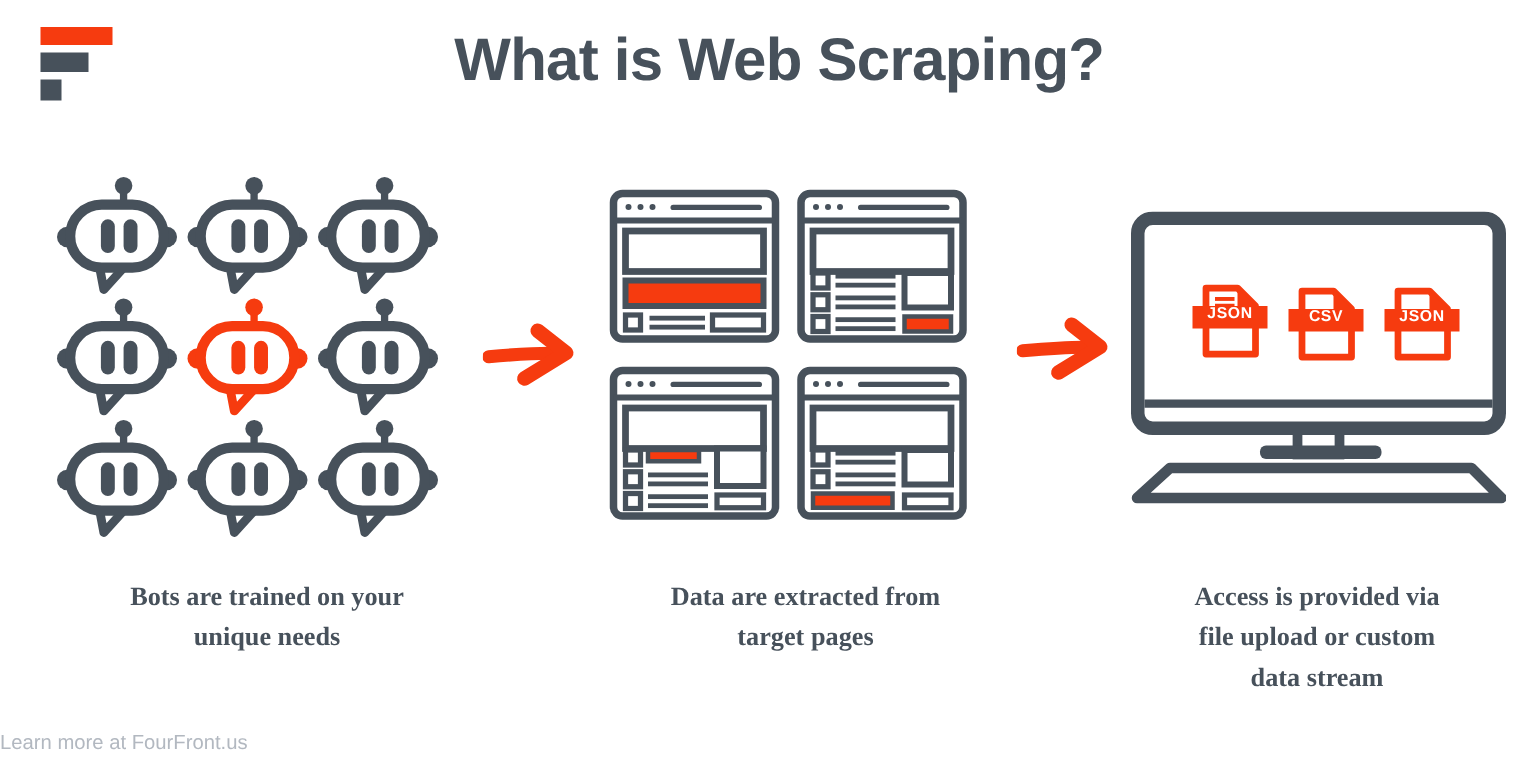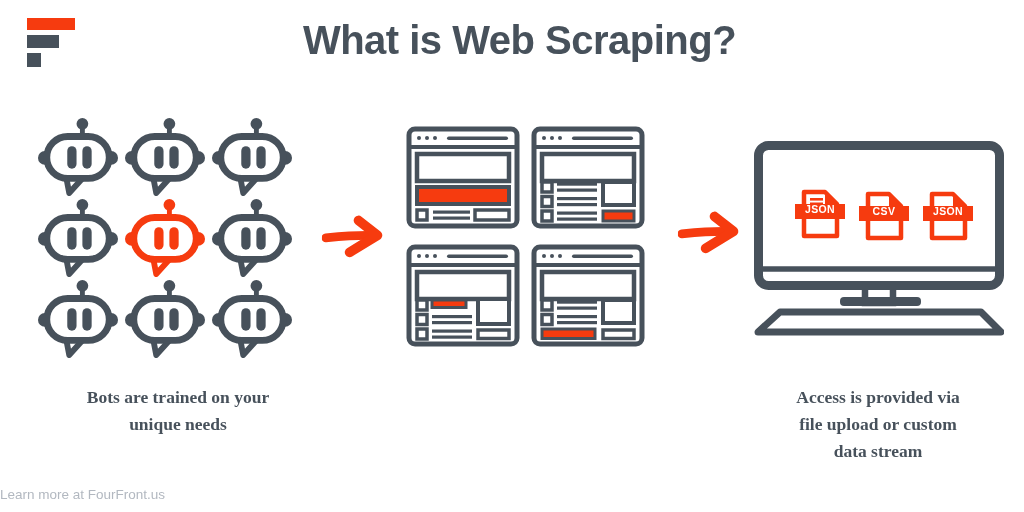--- a/index.html
+++ b/index.html
@@ -239,19 +239,21 @@
         <path d="M26,3 V15 H38 Z" fill="#f63b0f"></path>
       </svg>
       <div class="file-band">
           <span>JSON</span>
         </div>
     </div>
   </div>
 
   <div class="caption cap1">Bots are trained on your
 unique needs</div>
+  <div class="caption cap2">Data are extracted from
+target pages</div>
   <div class="caption cap3">Access is provided via
 file upload or custom
 data stream</div>
 
   <div class="footer">Learn more at FourFront.us</div>
 
 </div>
 
 </body></html>

